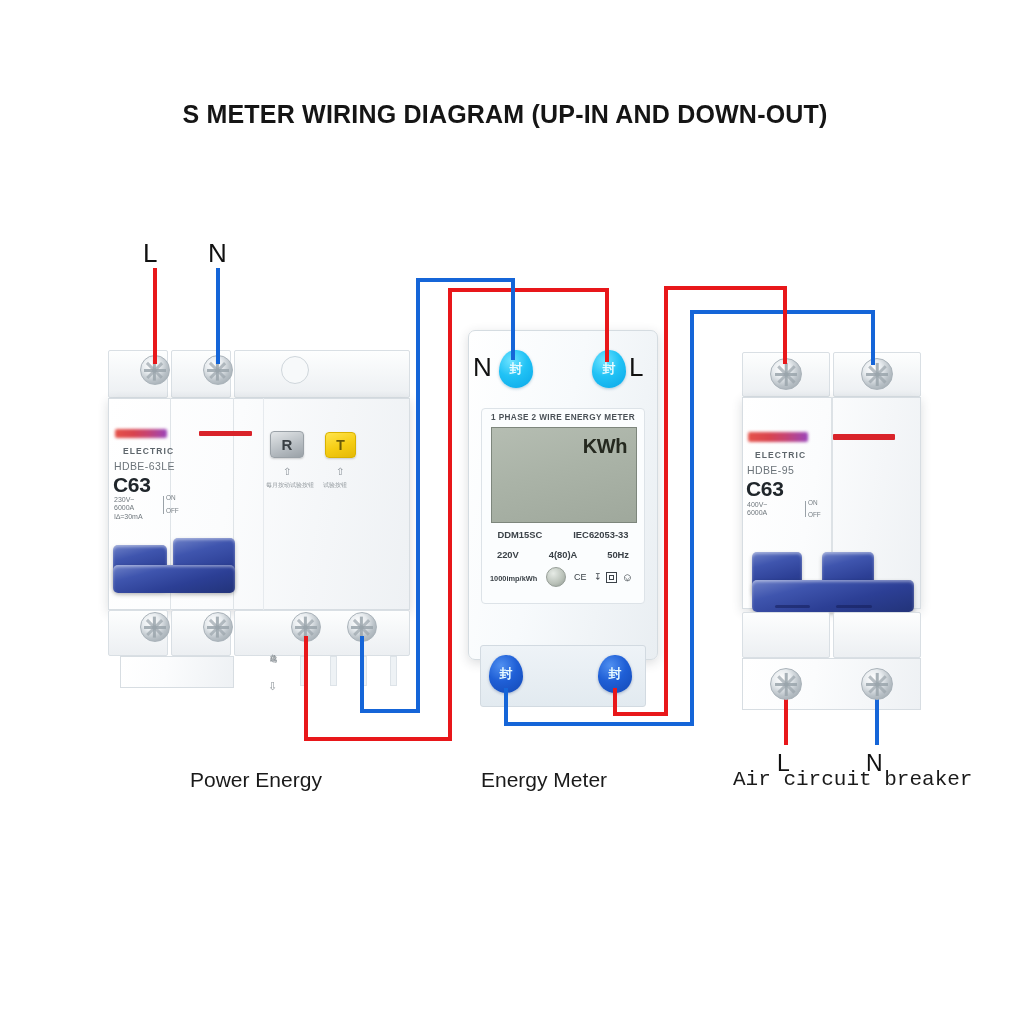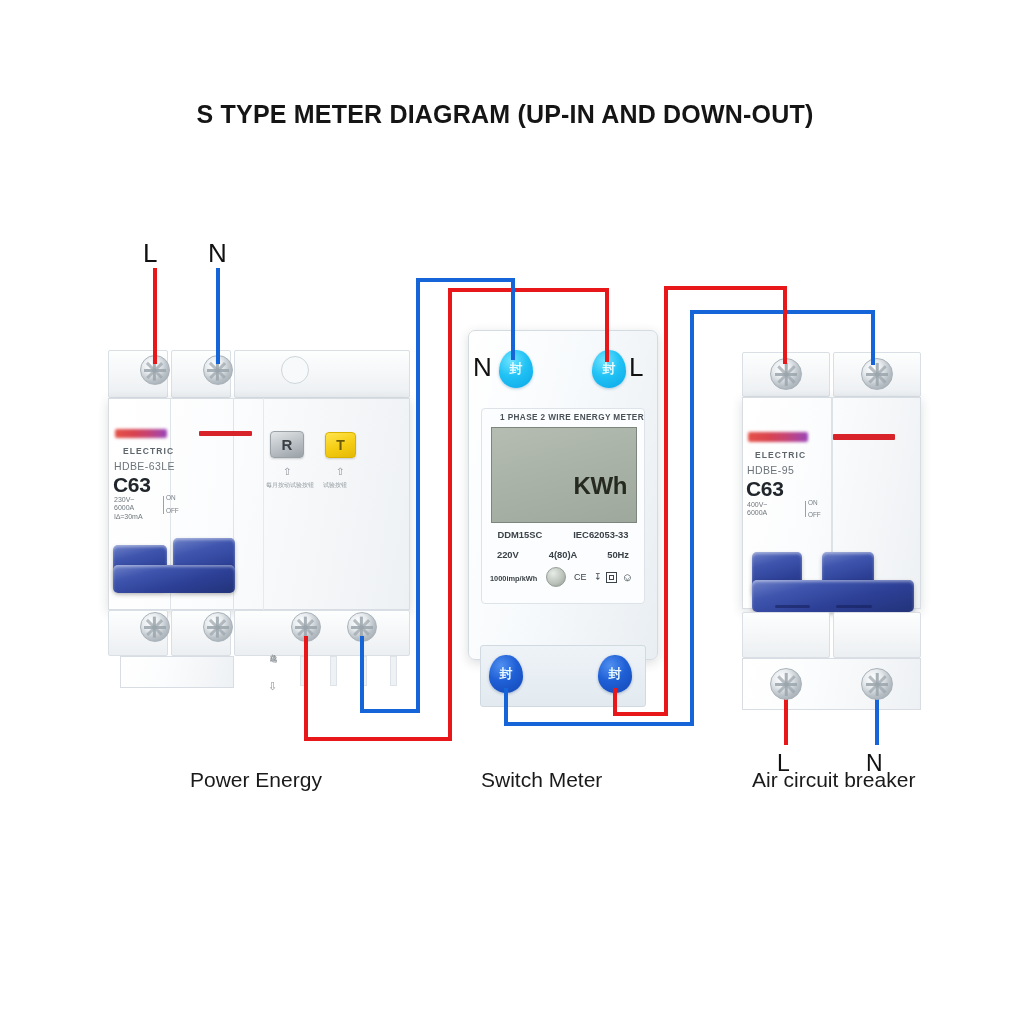--- a/index.html
+++ b/index.html
@@ -75,26 +75,26 @@
        writing-mode:vertical-rl;letter-spacing:1px;}
 
   
   .meterBody{position:absolute;border-radius:7px;
        background:linear-gradient(103deg,#ffffff 0%,#f7fafc 45%,#e9eef2 100%);
        border:1px solid #d5dce1;box-sizing:border-box;box-shadow:0 3px 11px rgba(40,50,60,.17);}
   .meterNeck{position:absolute;background:linear-gradient(180deg,#eef3f7,#e2eaf0);
        border:1px solid #d2dae1;box-sizing:border-box;border-radius:3px;}
   .meterFace{position:absolute;border-radius:4px;background:#fbfdfe;
        border:1px solid #dde3e8;box-sizing:border-box;}
-  .meterHdr{position:absolute;width:100%;text-align:right;font-size:8.2px;
+  .meterHdr{position:absolute;width:100%;text-align:center;font-size:8.2px;
        letter-spacing:.4px;color:#4a5157;font-weight:600;filter:blur(.3px);}
   .lcd{position:absolute;background:linear-gradient(165deg,#b5bdb2 0%,#aab3a7 45%,#9fa89c 100%);
        border:1px solid #7d867c;box-sizing:border-box;}
-  .lcdUnit{position:absolute;right:9px;top:7px;font-size:24px;font-weight:bold;color:#25291f;
-       letter-spacing:-.4px;margin-top:37px;}
+  .lcdUnit{position:absolute;right:9px;top:7px;font-size:20px;font-weight:bold;color:#25291f;
+       letter-spacing:-.4px;}
   .lcdNum{position:absolute;right:7px;bottom:2px;font-size:34px;font-weight:bold;color:#1d211a;
        letter-spacing:1px;font-family:"DejaVu Sans Mono","Liberation Mono",monospace;}
   .mrow{position:absolute;width:100%;display:flex;justify-content:space-around;
        font-size:9.4px;color:#3b4248;filter:blur(.25px);font-weight:600;}
   .mimp{position:absolute;font-size:7.4px;color:#3b4248;filter:blur(.3px);font-weight:600;}
   .led{position:absolute;border-radius:50%;
        background:radial-gradient(circle at 35% 30%,#e6ebe6,#b9c1b8 60%,#8d9690 100%);
        border:1px solid #969e97;box-sizing:border-box;}
   .msym{position:absolute;font-size:9px;color:#3b4248;filter:blur(.25px);}
 
@@ -117,21 +117,21 @@
   
   .ln{position:absolute;font-size:26px;color:#111;font-weight:400;}
   .lnSm{position:absolute;font-size:23px;color:#111;}
   .cap3{position:absolute;font-size:21px;color:#1a1a1a;}
 </style>
 </head>
 <body>
 
 <div id="stage">
 
-  <div class="title">S TYPE METER DIAGRAM (UP-IN AND DOWN-OUT)</div>
+  <div class="title">S METER WIRING DIAGRAM (UP-IN AND DOWN-OUT)</div>
 
   <div>
 
     <div class="termblk" style="left:108px;top:350px;width:60px;height:48px;"></div>
     <div class="termblk" style="left:171px;top:350px;width:60px;height:48px;"></div>
     <div class="termblk" style="left:234px;top:350px;width:176px;height:48px;"></div>
 
     <div class="screw" style="left:140px;top:355px;width:30px;height:30px;">
         <i></i>
         <b></b>
@@ -327,16 +327,16 @@
   <div class="w wr vh" style="left:784px;top:683px;height:62px;"></div>
   <div class="w wb vh" style="left:875px;top:683px;height:62px;"></div>
 
   <div class="ln" style="left:143px;top:238px;">L</div>
   <div class="ln" style="left:208px;top:238px;">N</div>
 
   <div class="lnSm" style="left:777px;top:750px;">L</div>
   <div class="lnSm" style="left:866px;top:750px;">N</div>
 
   <div class="cap3" style="left:190px;top:768px;">Power Energy</div>
-  <div class="cap3" style="left:481px;top:768px;">Switch Meter</div>
-  <div class="cap3" style="left:752px;top:768px;">Air circuit breaker</div>
+  <div class="cap3" style="left:481px;top:768px;">Energy Meter</div>
+  <div class="cap3" style="left:733px;top:768px;font-family:Liberation Mono, monospace;">Air circuit breaker</div>
 
 </div>
 
 </body></html>

